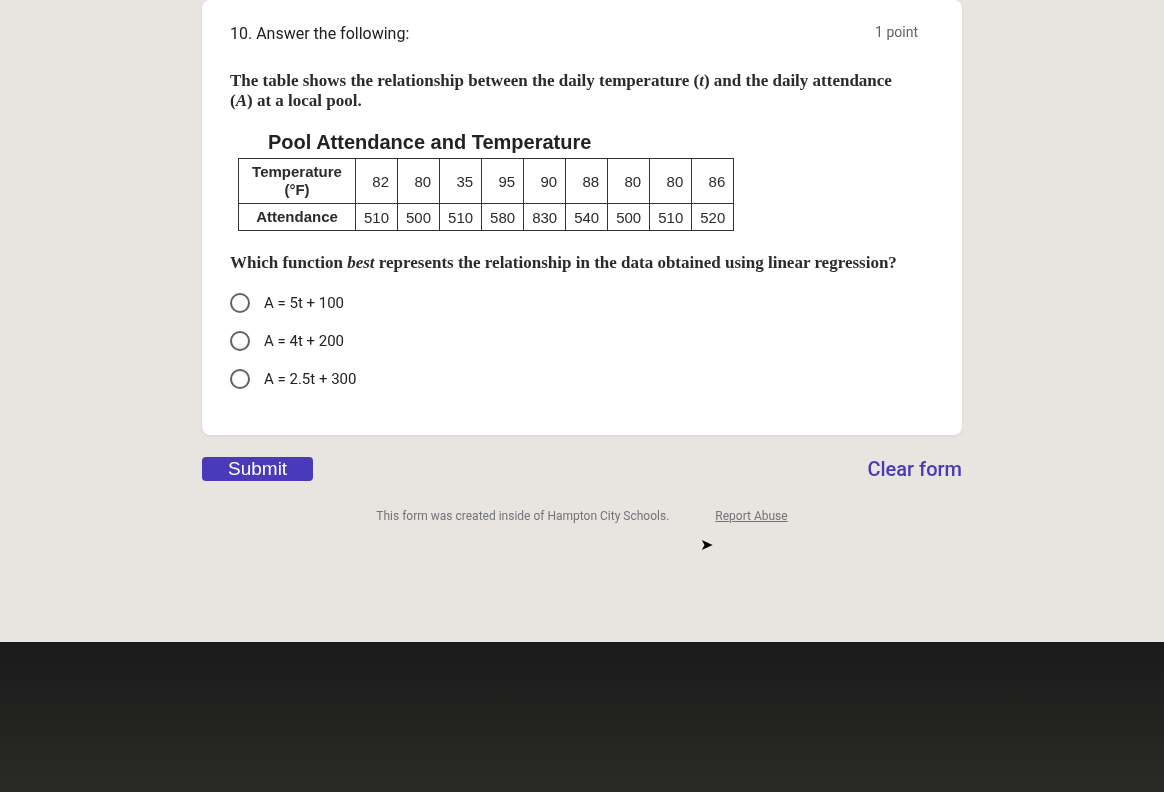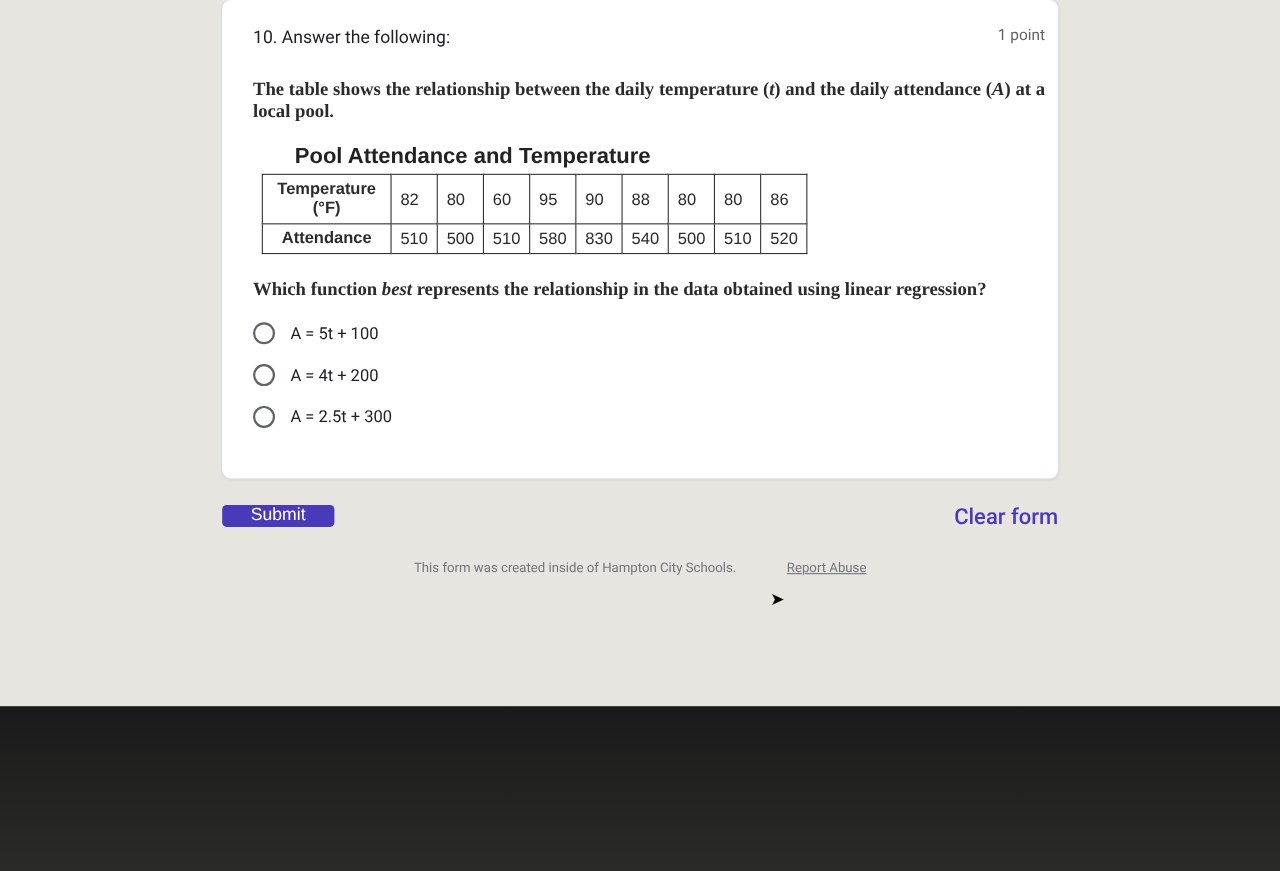--- a/index.html
+++ b/index.html
@@ -19,21 +19,21 @@
     width: 100%;
     height: 100%;
     display: flex;
     justify-content: center;
     padding-top: 0;
   }
   .card {
     background: #fff;
     width: 760px;
     border-radius: 8px;
-    padding: 24px 12px 28px 28px;
+    padding: 24px 44px 28px 28px;
     box-shadow: 0 1px 3px rgba(0,0,0,0.08);
     margin-top: 0;
     position: relative;
   }
   .question-header {
     display: flex;
     justify-content: space-between;
     align-items: flex-start;
     font-size: 16px;
     color: #202124;
@@ -68,21 +68,21 @@
   table.data {
     border-collapse: collapse;
     font-family: Arial, sans-serif;
     font-size: 15px;
     margin-left: 8px;
     margin-bottom: 22px;
   }
   table.data td, table.data th {
     border: 1.5px solid #333;
     padding: 4px 8px;
-    text-align: left;
+    text-align: right;
     vertical-align: middle;
   }
   table.data th {
     font-weight: bold;
     text-align: center;
     line-height: 1.2;
   }
   .prompt {
     font-family: Georgia, 'Times New Roman', serif;
     font-weight: bold;
@@ -114,21 +114,21 @@
     display: flex;
     justify-content: space-between;
     align-items: center;
   }
   .submit-btn {
     background: #483ab8;
     color: #fff;
     border: none;
     border-radius: 4px;
     padding: 1px 26px;
-    font-size: 16px;
+    font-size: 19px;
     font-weight: 500;
     cursor: pointer;
   }
   .clear-link {
     color: #483ab8;
     font-size: 20px;
     font-weight: 500;
     cursor: pointer;
   }
   .disclaimer {
@@ -186,21 +186,21 @@
         <div class="table-title">Pool Attendance and Temperature</div>
 
         <table class="data">
           <tbody>
               <tr>
             <th>
               <span style="display:inline-block;max-width:100px;">Temperature (°F)</span>
             </th>
             <td>82</td>
             <td>80</td>
-            <td>60</td>
+            <td>35</td>
             <td>95</td>
             <td>90</td>
             <td>88</td>
             <td>80</td>
             <td>80</td>
             <td>86</td>
           </tr>
           <tr>
             <th>Attendance</th>
             <td>510</td>

